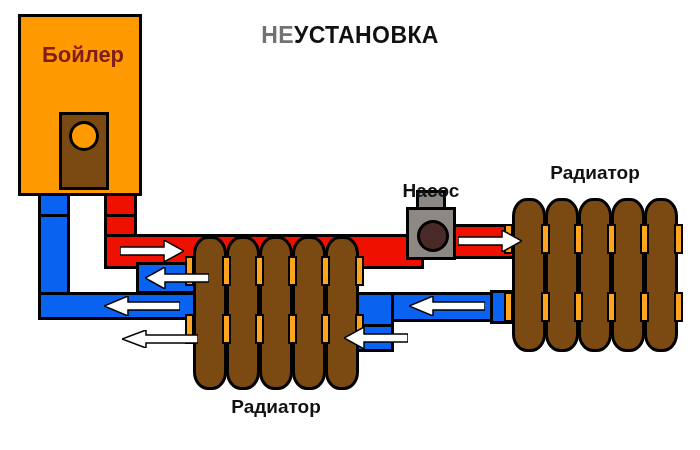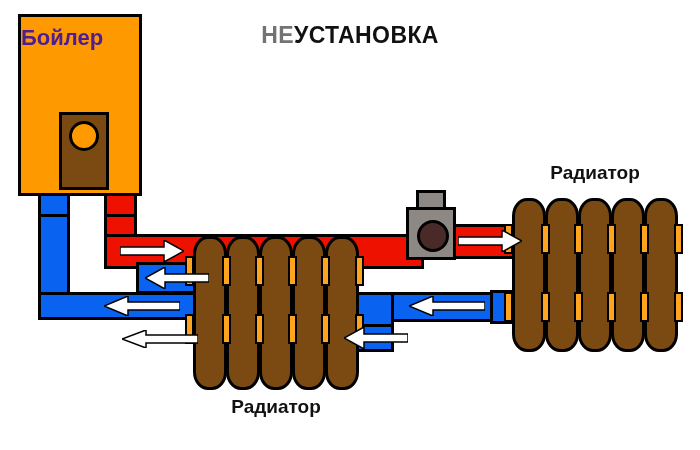--- a/index.html
+++ b/index.html
@@ -37,22 +37,22 @@
   }
 
   
   #boiler{
     left:18px;top:14px;width:124px;height:182px;
     background:#ff9900;
     border:3px solid #000000;
     box-sizing:border-box;
   }
   #boiler-label{
-    position:absolute;left:0;top:8px;width:124px;
-    font-weight:bold;font-size:22px;color:#4c1d95;
+    position:absolute;left:0;top:25px;width:124px;
+    text-align:center;font-weight:bold;font-size:22px;color:#7f1d1d;
   }
   #boiler-panel{
     position:absolute;left:38px;top:95px;width:50px;height:78px;
     background:#7a4a12;border:3px solid #000;box-sizing:border-box;
   }
   #boiler-dial{
     position:absolute;left:7px;top:6px;width:30px;height:30px;
     border-radius:50%;background:#ff9900;border:3px solid #000;
     box-sizing:border-box;
   }
@@ -171,20 +171,21 @@
   <div class="abs" id="boiler">
     <div id="boiler-label">Бойлер</div>
     <div id="boiler-panel">
       <div id="boiler-dial"></div>
     </div>
   </div>
 
   <div class="abs" id="pump-neck"></div>
   <div class="abs" id="pump-body"></div>
   <div class="abs" id="pump-rotor"></div>
+  <div class="caption" style="left:381px;top:180px;width:100px;">Насос</div>
 
   <div class="arrow" style="left:120px;top:240px;">
     <svg width="64" height="22" viewBox="0 0 64 22">
         <path d="M0 7 H44 V0 L64 11 L44 22 V15 H0 Z" fill="#ffffff" stroke="#000000" stroke-width="1.5"></path>
       </svg>
   </div>
 
   <div class="arrow" style="left:145px;top:267px;">
     <svg width="64" height="22" viewBox="0 0 64 22">
         <path d="M64 7 H20 V0 L0 11 L20 22 V15 H64 Z" fill="#ffffff" stroke="#000000" stroke-width="1.5"></path>

